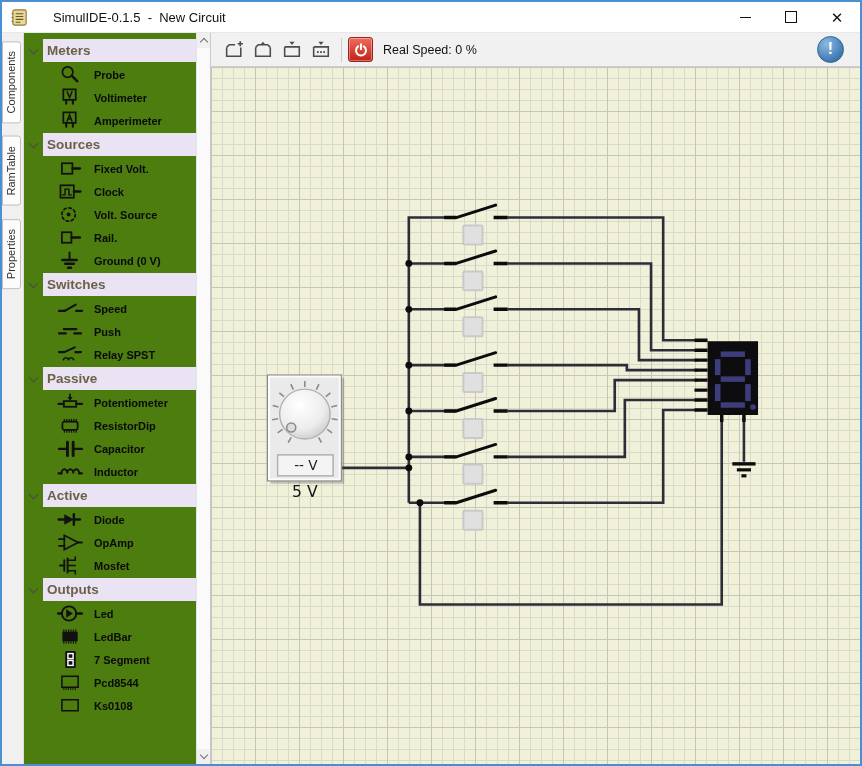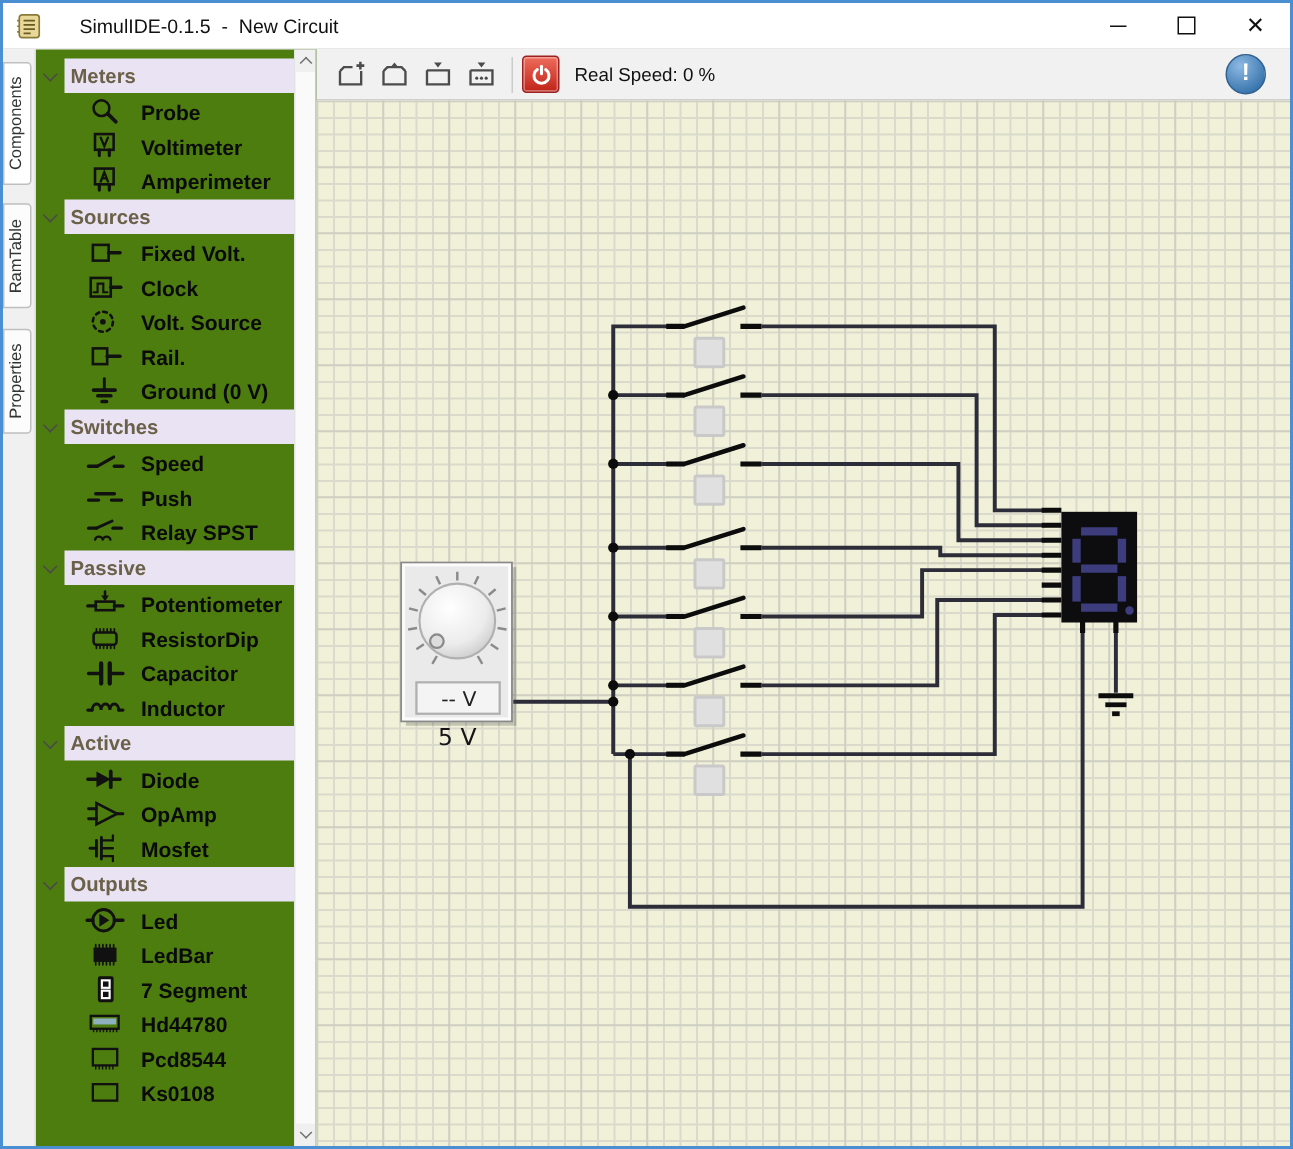--- a/index.html
+++ b/index.html
@@ -23,21 +23,21 @@
   
   .sidebar{flex:0 0 186px;background:#4d7c0f;border-right:1px solid #c9c9c9;position:relative;overflow:hidden;}
   .component-list{position:absolute;left:0;right:13px;top:0;bottom:0;padding-top:5px;overflow:hidden;}
   .cat-header{height:25px;display:flex;align-items:stretch;}
   .chev-col{flex:0 0 19px;display:flex;align-items:center;justify-content:center;}
   .chev{width:6px;height:6px;border-right:1.8px solid #4a4a4a;border-bottom:1.8px solid #4a4a4a;transform:rotate(45deg);margin-top:-3px;}
   .band{flex:1;background:#e9e3f3;display:flex;align-items:center;margin:1px 0;}
   .cat-label{font-weight:bold;font-size:13.5px;color:#6b6149;padding-left:4px;}
   .item{height:23px;display:flex;align-items:center;padding-left:32px;}
   .it-ic{width:29px;height:21px;flex:0 0 auto;margin-right:9px;}
-  .item-label{font-weight:bold;font-size:14px;color:#0a0a0a;white-space:nowrap;}
+  .item-label{font-weight:bold;font-size:11px;color:#0a0a0a;white-space:nowrap;}
   .scrollbar{position:absolute;top:0;bottom:0;right:0;width:13px;background:#fafafa;border-left:1px solid #e3e3e3;display:flex;flex-direction:column;justify-content:space-between;}
   .sb-btn{height:15px;display:flex;align-items:center;justify-content:center;background:#f0f0f0;}
   .sb-chev{width:5px;height:5px;border-right:1.6px solid #707070;border-bottom:1.6px solid #707070;}
   .sb-chev.up{transform:rotate(-135deg);margin-top:3px;}
   .sb-chev.down{transform:rotate(45deg);margin-bottom:3px;}
   
   .main{flex:1;display:flex;flex-direction:column;min-width:0;}
   .toolbar{flex:0 0 33px;background:#f1f1f1;border-bottom:1px solid #cfcfcf;display:flex;align-items:center;padding-left:10px;}
   .tb-btn{width:27px;height:27px;display:flex;align-items:center;justify-content:center;margin-right:2px;}
   .tb-sep{width:1px;height:24px;background:#cccccc;margin:0 6px 0 4px;}
@@ -336,30 +336,20 @@
           </div>
           <div class="item">
             <svg class="it-ic" viewBox="0 0 30 22">
               <g fill="none" stroke="#111" stroke-width="1.8" stroke-linecap="round">
                 <rect x="9.5" y="2" width="11" height="18" rx="1.5" fill="#111" stroke="none"></rect>
                 <rect x="12.3" y="4.8" width="5.4" height="5.2" fill="none" stroke="#fff" stroke-width="1.5"></rect>
                 <rect x="12.3" y="12" width="5.4" height="5.2" fill="none" stroke="#fff" stroke-width="1.5"></rect>
               </g>
             </svg>
             <span class="item-label">7 Segment</span>
-          </div>
-          <div class="item">
-            <svg class="it-ic" viewBox="0 0 30 22">
-              <g fill="none" stroke="#111" stroke-width="1.8" stroke-linecap="round">
-                <rect x="4.5" y="5.5" width="19.5" height="9" stroke-width="1.6"></rect>
-                <rect x="6.3" y="7.3" width="16" height="4.2" fill="#8fb0bf" stroke="none"></rect>
-                <path d="M6.5,14.5 v2 M8.8,14.5 v2 M11.1,14.5 v2 M13.4,14.5 v2 M15.7,14.5 v2 M18,14.5 v2 M20.3,14.5 v2 M22.6,14.5 v2" stroke-width="1"></path>
-              </g>
-            </svg>
-            <span class="item-label">Hd44780</span>
           </div>
           <div class="item">
             <svg class="it-ic" viewBox="0 0 30 22">
               <g fill="none" stroke="#111" stroke-width="1.8" stroke-linecap="round">
                 <rect x="6" y="4.5" width="17" height="11.5" stroke-width="1.6"></rect>
                 <path d="M8,16 v2.5 M10.4,16 v2.5 M12.8,16 v2.5 M15.2,16 v2.5 M17.6,16 v2.5 M20,16 v2.5" stroke-width="1"></path>
               </g>
             </svg>
             <span class="item-label">Pcd8544</span>
           </div>

